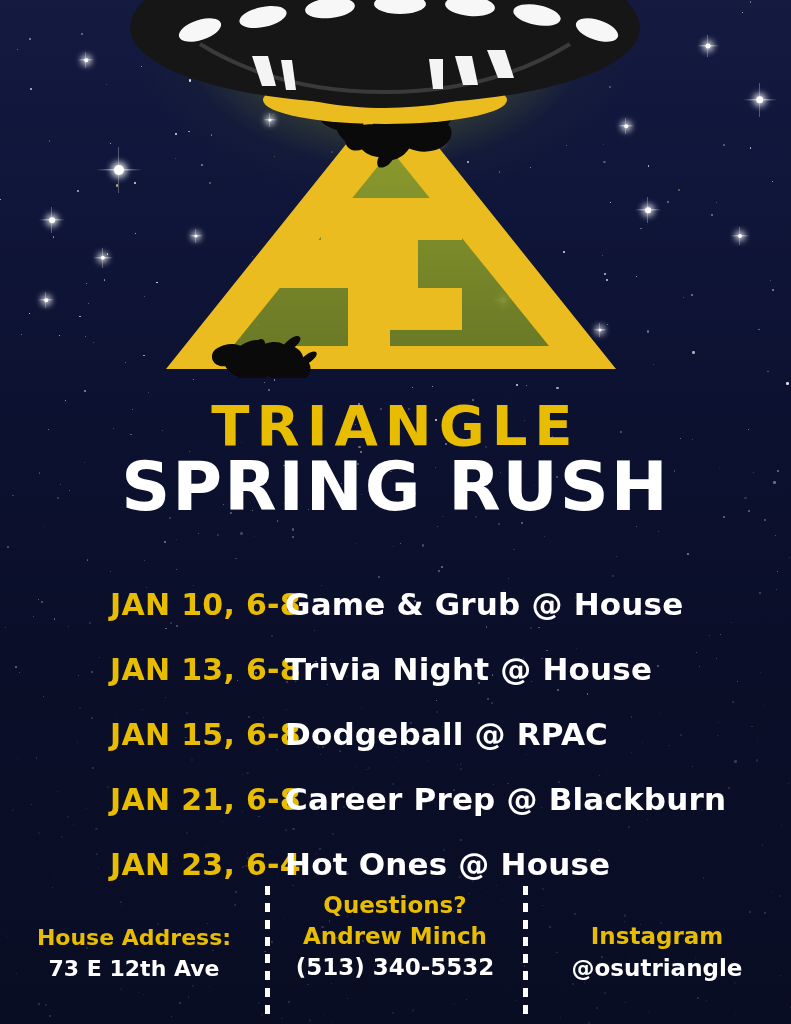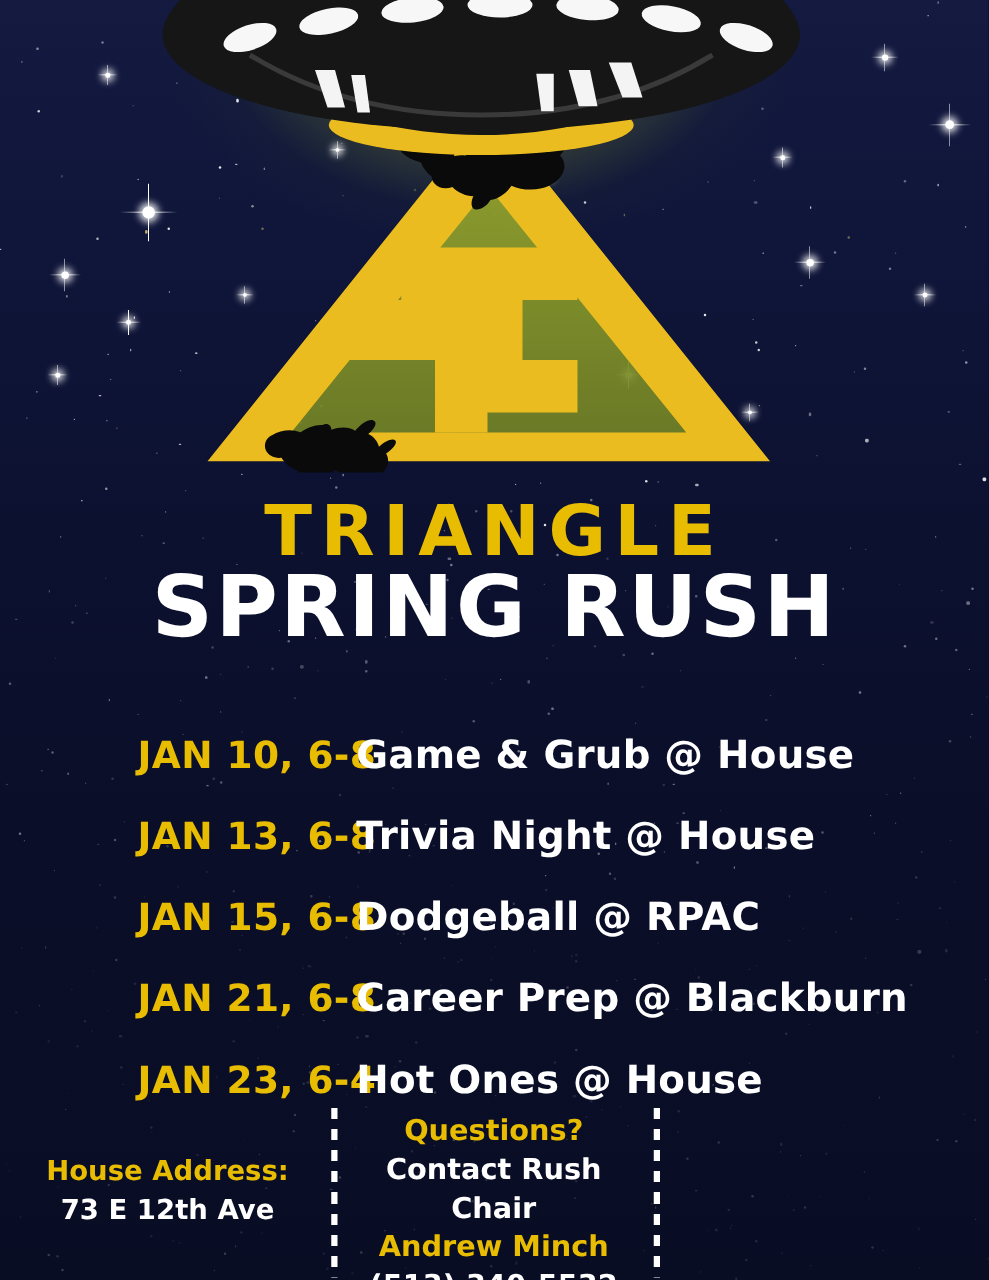--- a/index.html
+++ b/index.html
@@ -822,20 +822,23 @@
     <div class="divider" id="divider-left"></div>
     <div class="divider" id="divider-right"></div>
 
     <div class="fcol" id="footer-address">
       <div class="hl">House Address:</div>
       <div class="wt">73 E 12th Ave</div>
     </div>
 
     <div class="fcol" id="footer-questions">
       <div class="hl">Questions?</div>
-      <div class="wt">Contact Rush Chair</div>
       <div class="hl">Andrew Minch</div>
       <div class="wt">(513) 340-5532</div>
     </div>
 
+    <div class="fcol" id="footer-instagram">
+      <div class="hl">Instagram</div>
+      <div class="wt">@osutriangle</div>
+    </div>
   </div>
 
 </div>
 
 </body></html>

